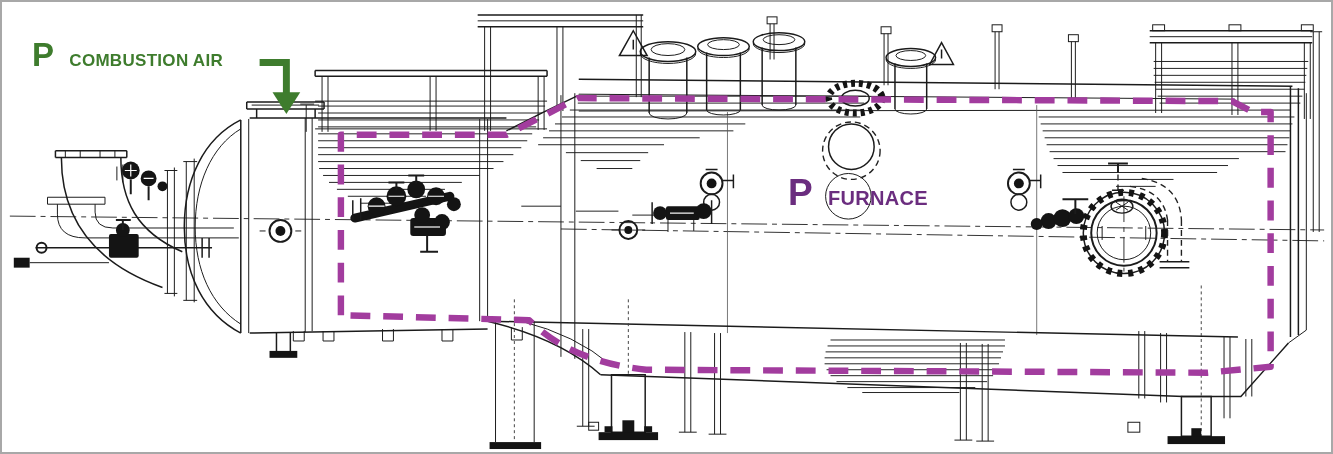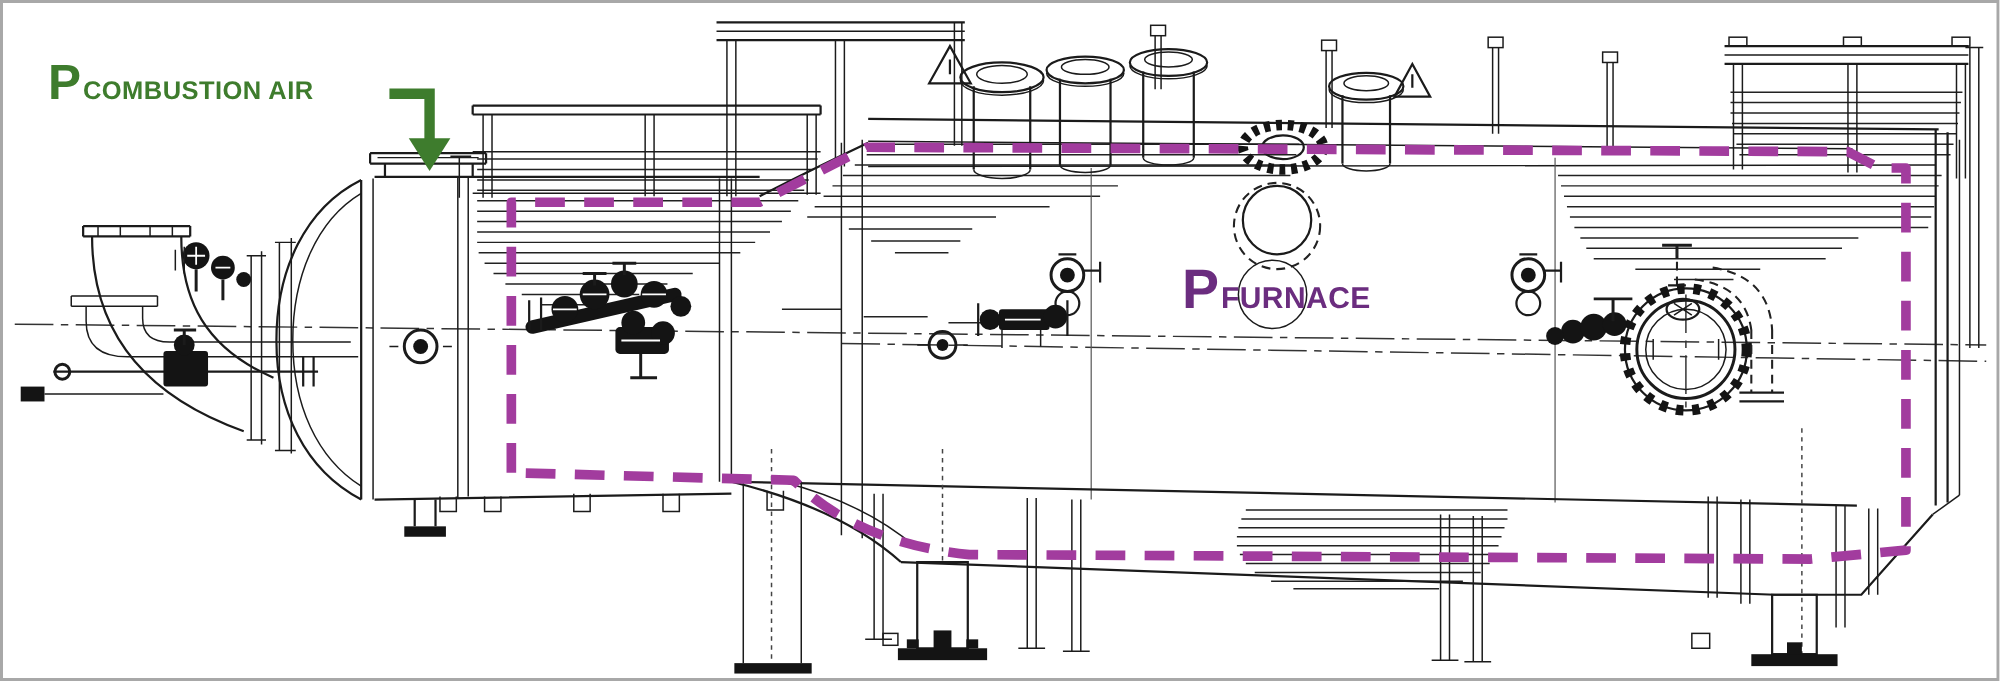--- a/index.html
+++ b/index.html
@@ -28,21 +28,21 @@
   .hatch{stroke:#222;stroke-width:1;fill:none}
   .boltring{stroke:#141414;fill:none}
   .dashp{stroke:var(--furnace-boundary-dash);stroke-width:6.5;fill:none;
          stroke-dasharray:20 13;stroke-linejoin:round}
   .garrow{stroke:var(--combustion-air-accent);stroke-width:7;fill:none}
   .ghead{fill:var(--combustion-air-accent);stroke:none}
   
   .plabel{position:absolute;display:flex;align-items:baseline;white-space:nowrap;
           font-weight:bold;letter-spacing:.3px;}
   .plabel .p-main{line-height:1;}
-  .plabel .p-sub{line-height:1;margin-left:1px;}
+  .plabel .p-sub{line-height:1;margin-left:15px;}
   .label-green{color:var(--combustion-air-accent);left:30px;top:36px;}
   .label-green .p-main{font-size:33px;}
   .label-green .p-sub{font-size:17px;}
   .label-purple{color:var(--furnace-label);left:786px;top:172px;}
   .label-purple .p-main{font-size:37px;}
   .label-purple .p-sub{font-size:20px;text-align:center;}
 </style>
 </head>
 <body>
 

